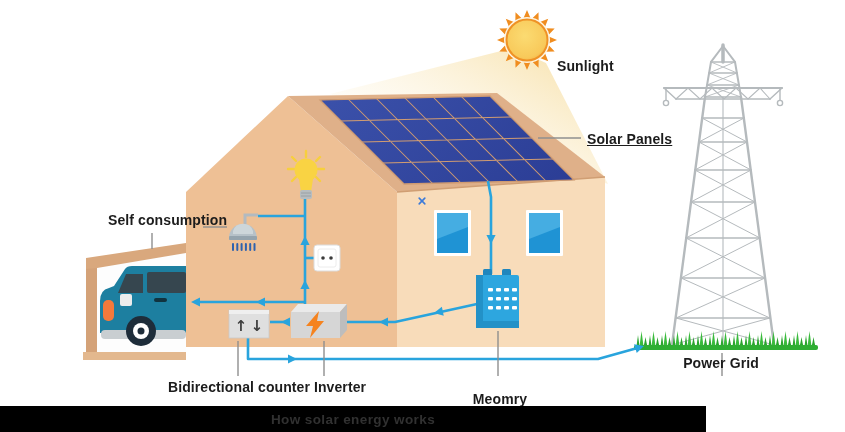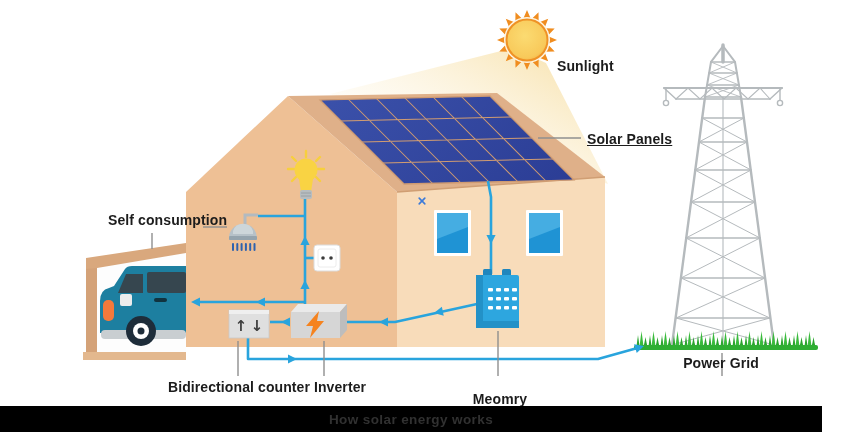--- a/index.html
+++ b/index.html
@@ -7,21 +7,21 @@
     position:relative;width:845px;height:432px;background:#ffffff;
     font-family:"Liberation Sans",sans-serif;overflow:hidden;
   }
   .scene{position:absolute;left:0;top:0;}
   .lbl{
     position:absolute;font-size:14px;font-weight:700;color:#1c1c1c;
     white-space:nowrap;line-height:1;letter-spacing:.1px;
   }
   .lbl.center{transform:translateX(-50%);}
   .footer{
-    position:absolute;left:0;top:406px;width:822px;height:26px;background:#000000;
+    position:absolute;left:0;top:406px;width:706px;height:26px;background:#000000;
     display:flex;align-items:center;justify-content:center;
   }
   .footer-title{color:#313131;font-size:13.5px;font-weight:700;letter-spacing:.4px;}
 </style>
 </head>
 <body>
 
 <div class="stage">
 
 <svg class="scene" width="845" height="432" viewBox="0 0 845 432">

